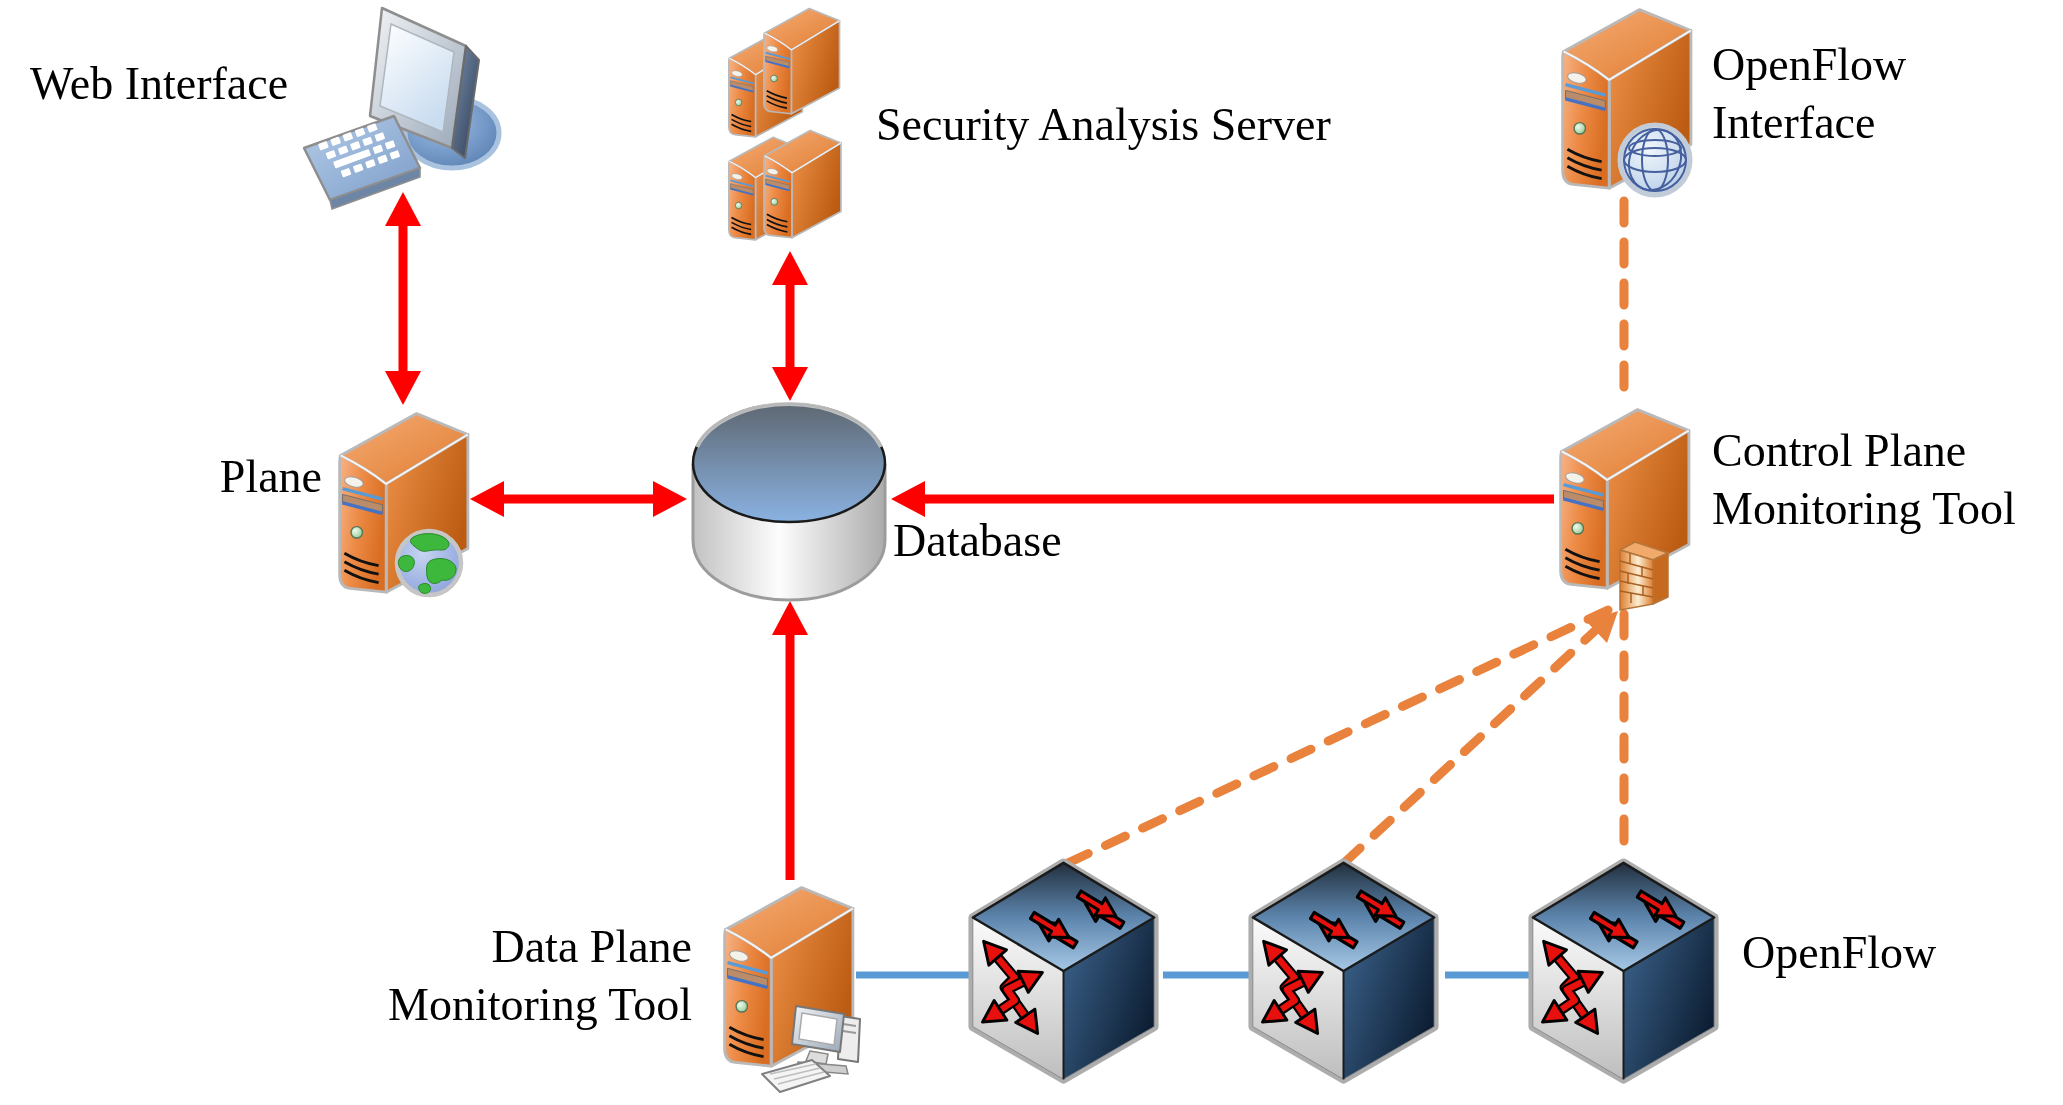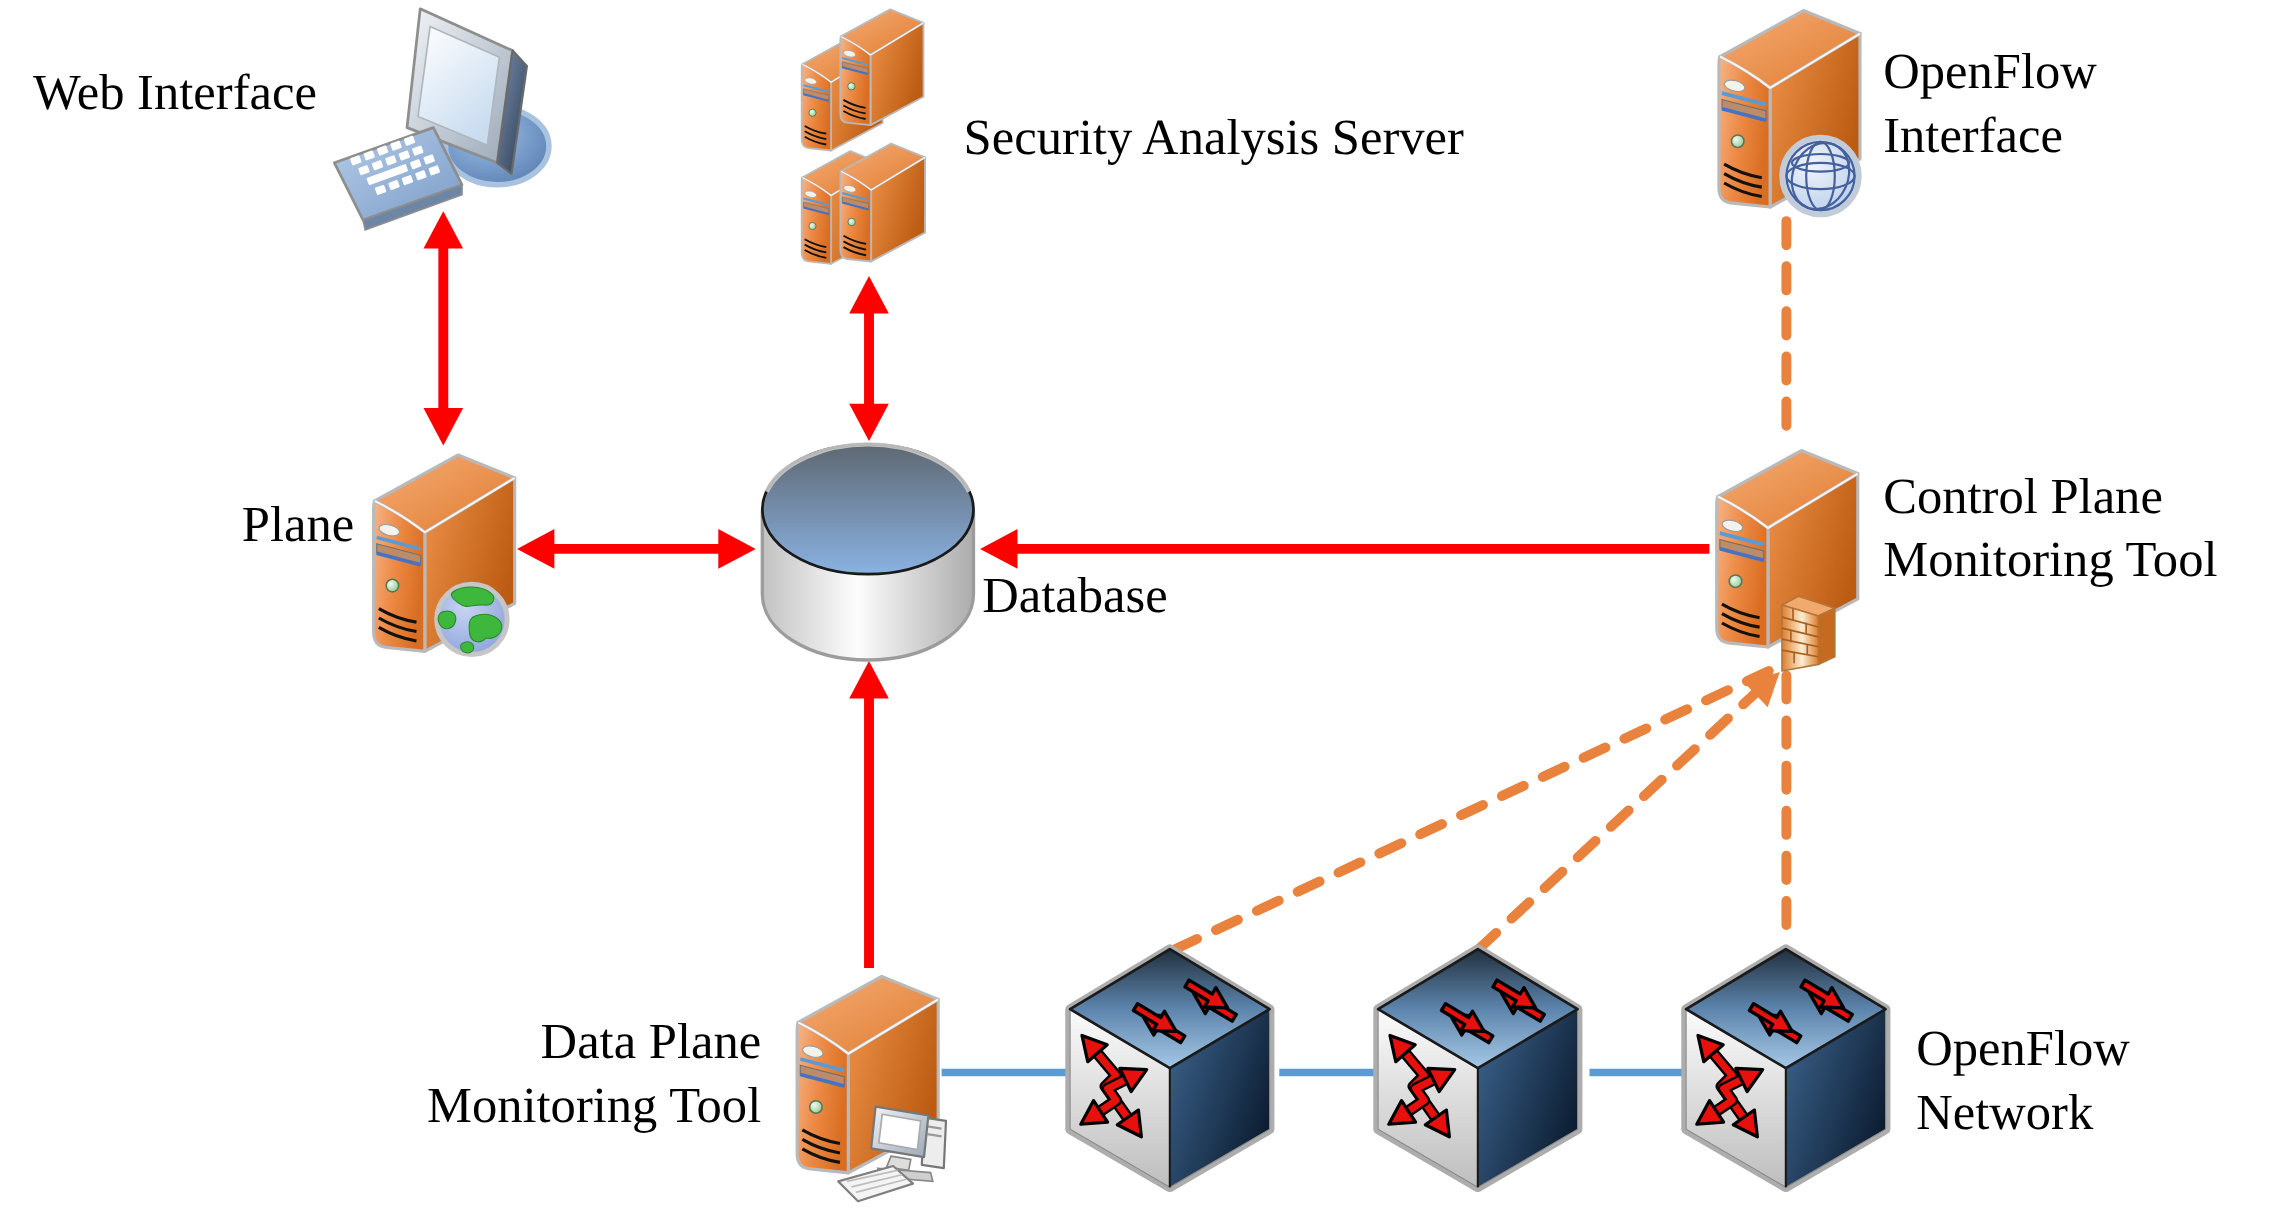--- a/index.html
+++ b/index.html
@@ -324,16 +324,15 @@
   <span class="ln">Monitoring Tool</span>
 </div>
 
 <div class="lbl r" style="left:350px;top:918px;width:342px;">
   <span class="ln">Data Plane</span>
   <span class="ln">Monitoring Tool</span>
 </div>
 
 <div class="lbl" style="left:1742px;top:924px;">
   <span class="ln">OpenFlow</span>
-  <span class="ln">Network</span>
 </div>
 
 </div>
 
 </body></html>

